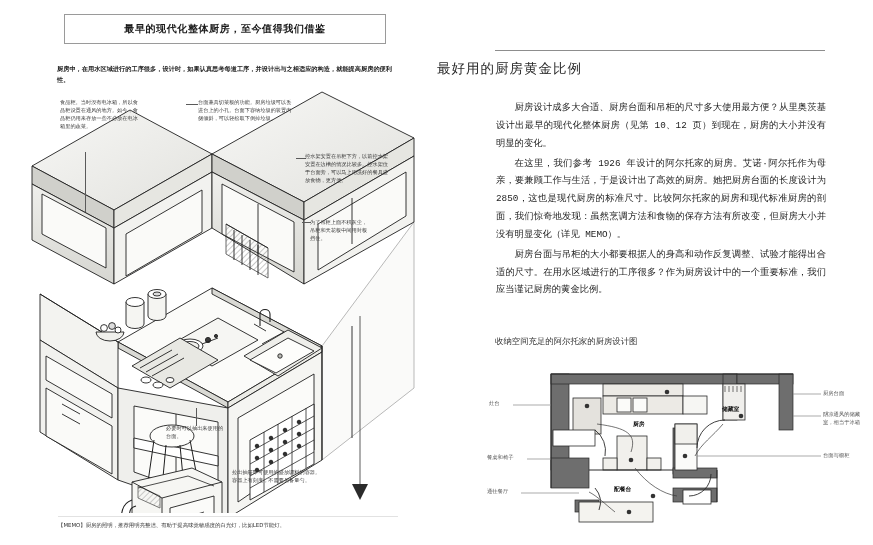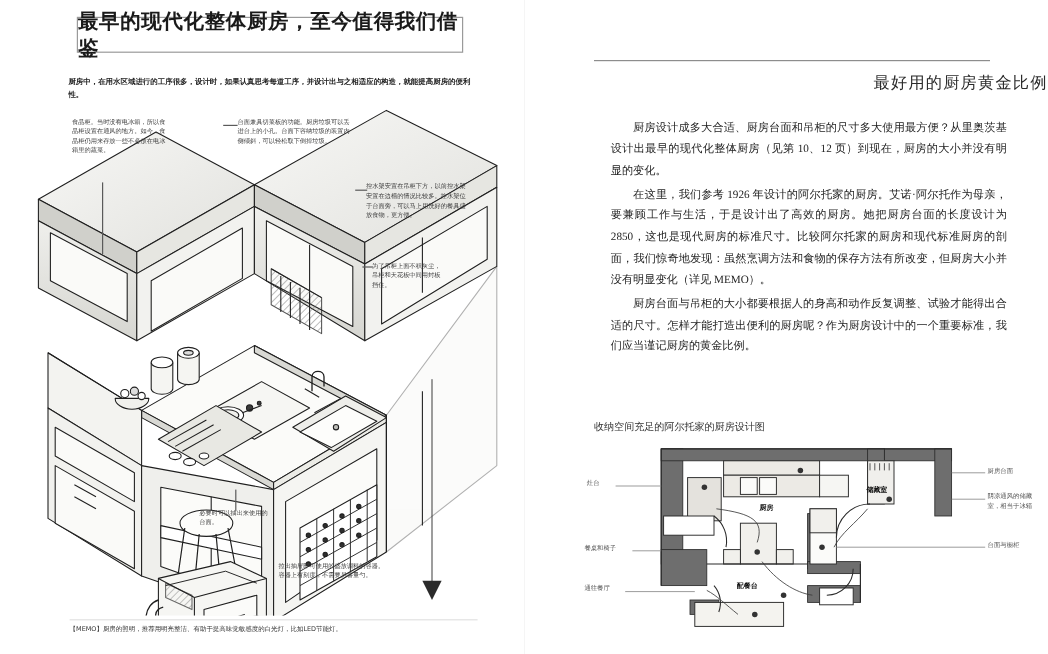--- a/index.html
+++ b/index.html
@@ -27,21 +27,21 @@
   .page-right{width:436px;}
 
   
   .title-box{
     position:absolute;left:64px;top:14px;width:322px;height:30px;
     border:1px solid #9a9a9a;box-sizing:border-box;
     display:flex;align-items:center;justify-content:center;
     box-shadow:0 0 0 2px #fff inset;
   }
   .title-box-inner{
-    font-size:17px;font-weight:bold;letter-spacing:.6px;color:#1a1a1a;font-family:Liberation Mono, monospace;
+    font-size:10px;font-weight:bold;letter-spacing:.6px;color:#1a1a1a;font-family:Liberation Mono, monospace;
   }
   .lead{
     position:absolute;left:57px;top:63px;width:335px;
     font-size:6.2px;line-height:1.85;font-weight:bold;color:#222;
     text-align:justify;
   }
 
   
   .anno{position:absolute;font-size:5.2px;line-height:1.55;color:#3a3a3a;}
   .a1{left:60px;top:98px;width:82px;}
@@ -69,33 +69,33 @@
   
   .r-head{
     position:absolute;left:0;top:26px;width:436px;text-align:center;
     font-size:12px;font-weight:bold;color:#1b1b1b;letter-spacing:.5px;
     font-family:"DejaVu Serif","Liberation Serif",serif;
   }
   .r-rule{
     position:absolute;left:58px;top:50px;width:330px;height:1px;background:#8d8d8d;
   }
   .r-sub{
-    position:absolute;left:0;top:60px;width:436px;text-align:right;
+    position:absolute;left:0;top:60px;width:436px;text-align:left;
     font-size:13.5px;color:#2a2a2a;letter-spacing:1px;
     font-family:"DejaVu Sans","Liberation Sans",sans-serif;
   }
   .r-body{
-    position:absolute;left:72px;top:99px;width:330px;
+    position:absolute;left:59px;top:99px;width:330px;
     font-size:9.3px;line-height:1.92;color:#1d1d1d;text-align:justify;
-    font-family:Liberation Serif, serif;
+    font-family:Liberation Mono, monospace;
   }
   .r-body p{margin:0 0 2px 0;text-indent:2em;}
 
   .fig-caption{
-    position:absolute;left:58px;top:350px;font-size:8.4px;color:#333;
+    position:absolute;left:58px;top:336px;font-size:8.4px;color:#333;
     font-family:Liberation Mono, monospace;
   }
   .plan{position:absolute;left:50px;top:372px;width:380px;height:165px;}
   .plan svg{display:block;}
 
   .plan-label{position:absolute;font-size:5.3px;color:#555;line-height:1.45;}
   .plan-label.dark{color:#111;font-weight:bold;font-size:5.8px;}
 </style>
 </head>
 <body>
@@ -272,21 +272,21 @@
   <div class="gutter-shadow"></div>
 
   <div class="page page-right">
 
     <div class="r-rule"></div>
     <div class="r-sub">最好用的厨房黄金比例</div>
 
     <div class="r-body">
       <p>厨房设计成多大合适、厨房台面和吊柜的尺寸多大使用最方便？从里奥茨基设计出最早的现代化整体厨房（见第 10、12 页）到现在，厨房的大小并没有明显的变化。</p>
       <p>在这里，我们参考 1926 年设计的阿尔托家的厨房。艾诺·阿尔托作为母亲，要兼顾工作与生活，于是设计出了高效的厨房。她把厨房台面的长度设计为 2850，这也是现代厨房的标准尺寸。比较阿尔托家的厨房和现代标准厨房的剖面，我们惊奇地发现：虽然烹调方法和食物的保存方法有所改变，但厨房大小并没有明显变化（详见 MEMO）。</p>
-      <p>厨房台面与吊柜的大小都要根据人的身高和动作反复调整、试验才能得出合适的尺寸。怎样才能打造出便利的厨房呢？作为厨房设计中的一个重要标准，我们应当谨记厨房的黄金比例。</p>
+      <p>厨房台面与吊柜的大小都要根据人的身高和动作反复调整、试验才能得出合适的尺寸。在用水区域进行的工序很多？作为厨房设计中的一个重要标准，我们应当谨记厨房的黄金比例。</p>
     </div>
 
     <div class="fig-caption">收纳空间充足的阿尔托家的厨房设计图</div>
 
     <div class="plan">
       <svg width="380" height="165" viewBox="0 0 380 165" xmlns="http://www.w3.org/2000/svg">
         <g>
 
           <g fill="#6e6e6e" stroke="#2a2a2a" stroke-width="0.7">
             <rect x="64" y="2" width="18" height="96"></rect>

